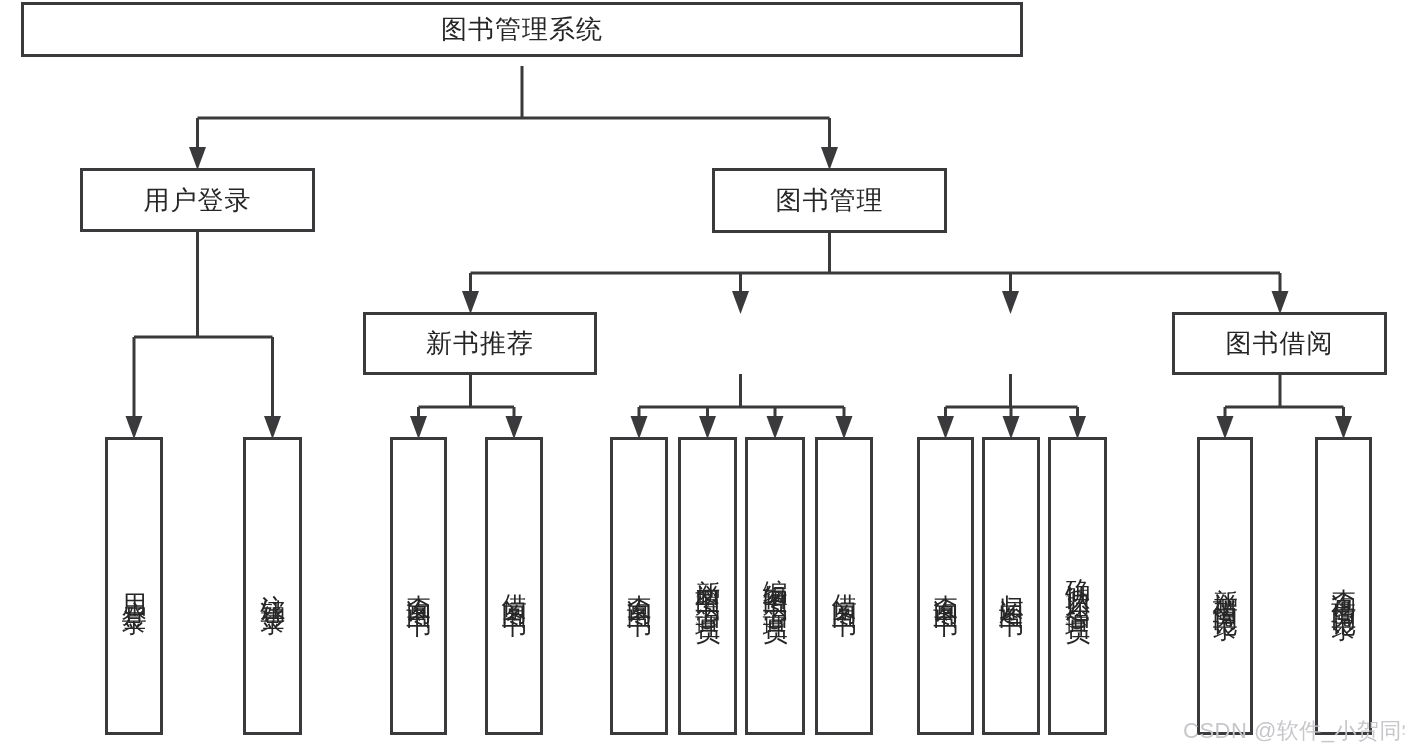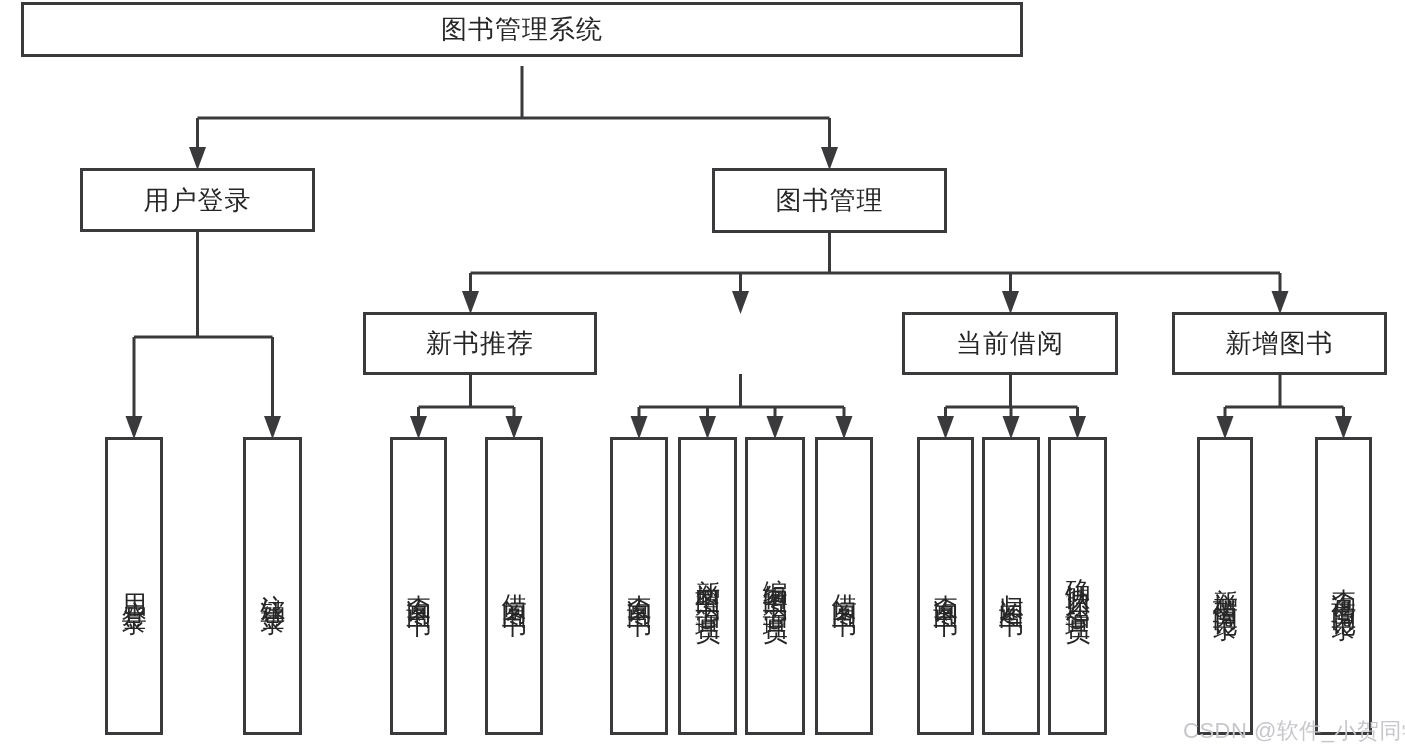--- a/index.html
+++ b/index.html
@@ -123,25 +123,22 @@
   <div class="node n-user-login">
     <span class="hlabel">用户登录</span>
   </div>
   <div class="node n-book-mgmt">
     <span class="hlabel">图书管理</span>
   </div>
 
   <div class="node n-new-book">
     <span class="hlabel">新书推荐</span>
   </div>
-  <div class="node n-current">
-    <span class="hlabel">当前借阅</span>
-  </div>
   <div class="node n-records">
-    <span class="hlabel">新增图书</span>
+    <span class="hlabel">图书借阅</span>
   </div>
 
   <div class="node leaf n-u1">
     <span class="vlabel">用户登录</span>
   </div>
   <div class="node leaf n-u2">
     <span class="vlabel">注销登录</span>
   </div>
 
   <div class="node leaf n-b11">

